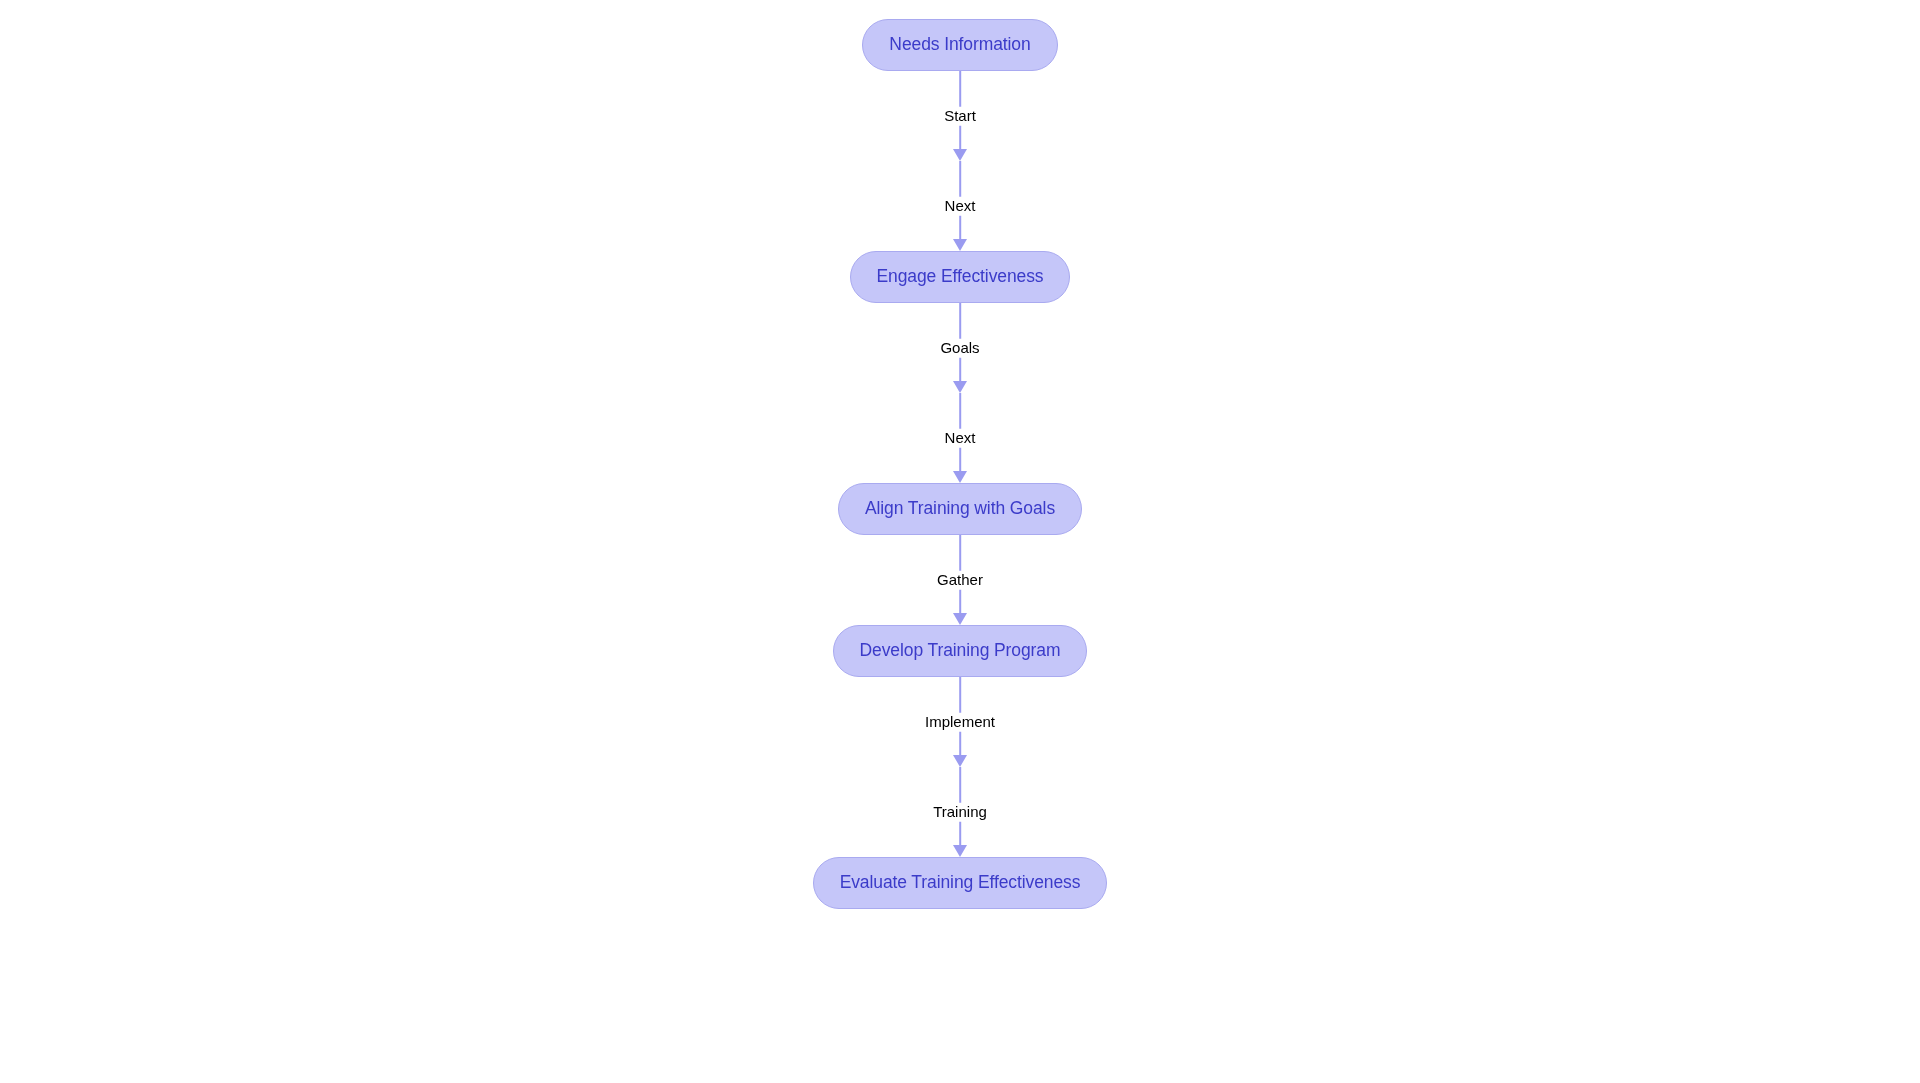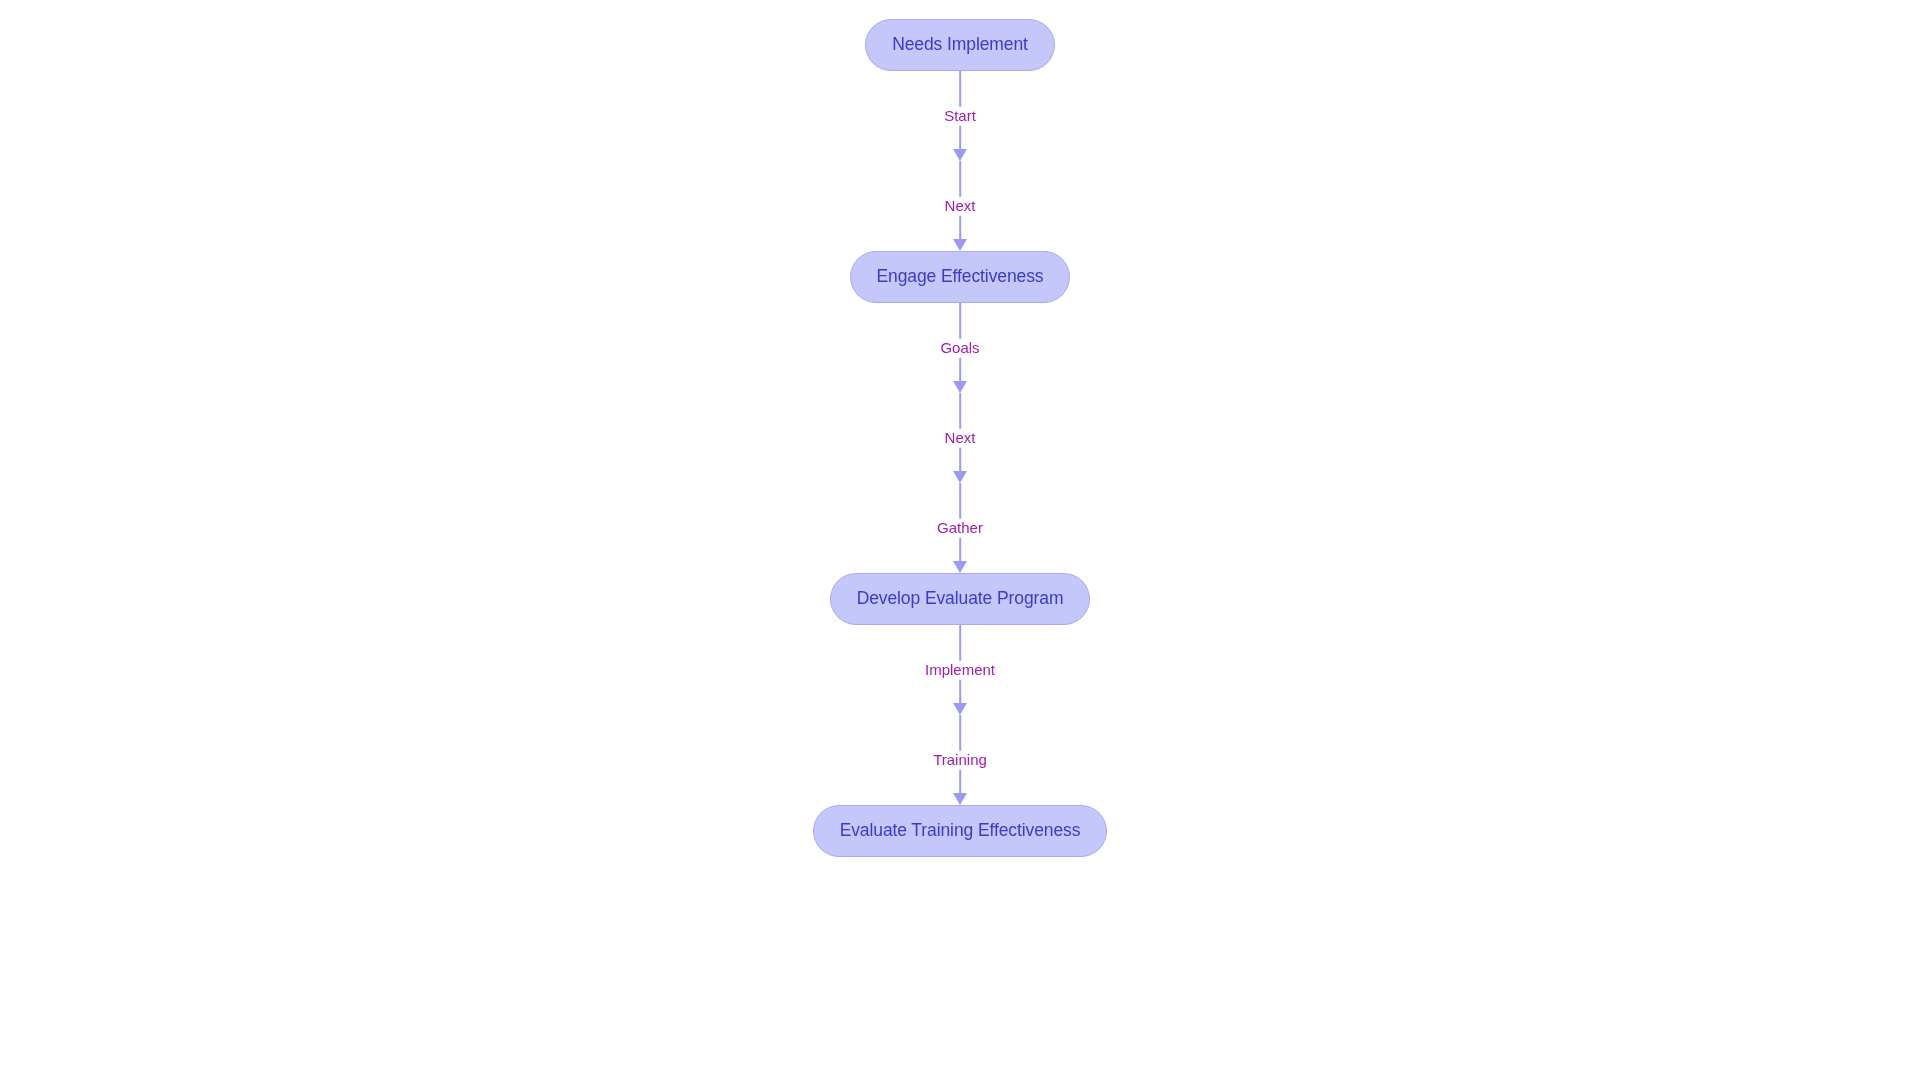--- a/index.html
+++ b/index.html
@@ -80,36 +80,36 @@
     height: 0;
     border-left: 7px solid transparent;
     border-right: 7px solid transparent;
     border-top: 12px solid #9a9bf0;
   }
   .connector-label {
     position: absolute;
     left: 50%;
     top: 50%;
     transform: translate(-50%, -50%);
-    color: #a21caf;
+    color: #000000;
     font-size: 15px;
     font-family: "Liberation Sans", sans-serif;
     white-space: nowrap;
     background: #ffffff;
     padding: 1px 5px;
     line-height: 1.1;
   }
 </style>
 </head>
 <body>
 
 <div id="flow-canvas">
   <div class="flow-column" id="flow-column" style="top: 19px;">
       <div class="node">
-        <span class="node-label">Needs Implement</span>
+        <span class="node-label">Needs Information</span>
       </div>
       <div class="connector">
         <div class="connector-line"></div>
         <div class="connector-arrow"></div>
         <div class="connector-label">Start</div>
       </div>
       <div class="connector">
         <div class="connector-line"></div>
         <div class="connector-arrow"></div>
         <div class="connector-label">Next</div>
@@ -120,27 +120,30 @@
       <div class="connector">
         <div class="connector-line"></div>
         <div class="connector-arrow"></div>
         <div class="connector-label">Goals</div>
       </div>
       <div class="connector">
         <div class="connector-line"></div>
         <div class="connector-arrow"></div>
         <div class="connector-label">Next</div>
       </div>
+      <div class="node">
+        <span class="node-label">Align Training with Goals</span>
+      </div>
       <div class="connector">
         <div class="connector-line"></div>
         <div class="connector-arrow"></div>
         <div class="connector-label">Gather</div>
       </div>
       <div class="node">
-        <span class="node-label">Develop Evaluate Program</span>
+        <span class="node-label">Develop Training Program</span>
       </div>
       <div class="connector">
         <div class="connector-line"></div>
         <div class="connector-arrow"></div>
         <div class="connector-label">Implement</div>
       </div>
       <div class="connector">
         <div class="connector-line"></div>
         <div class="connector-arrow"></div>
         <div class="connector-label">Training</div>

